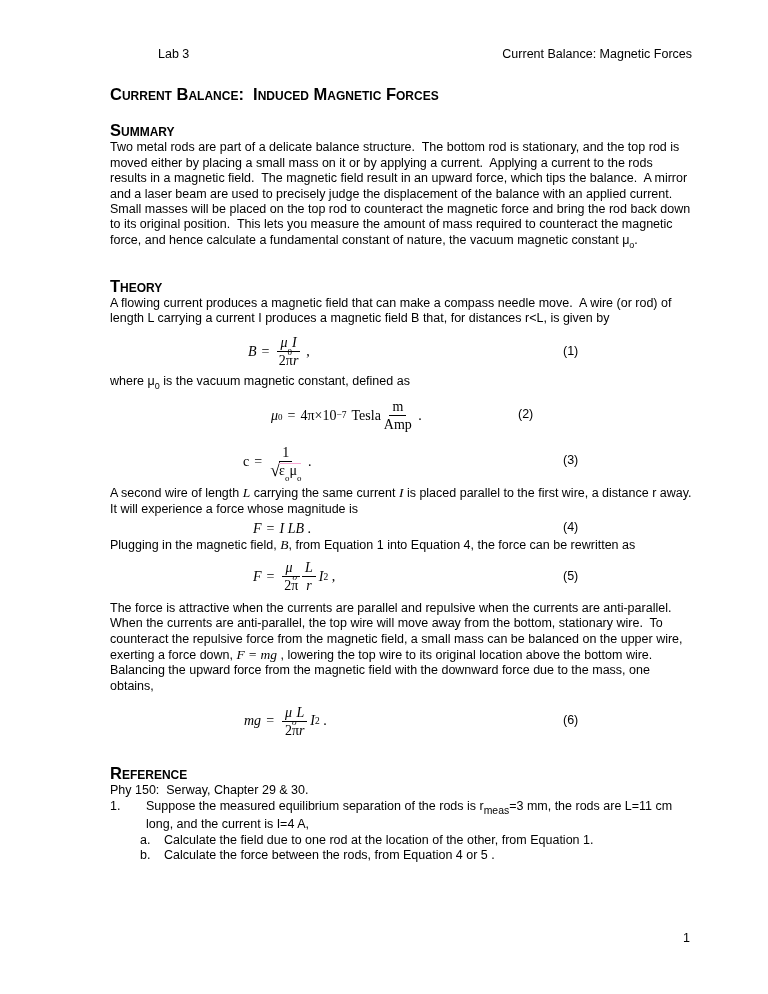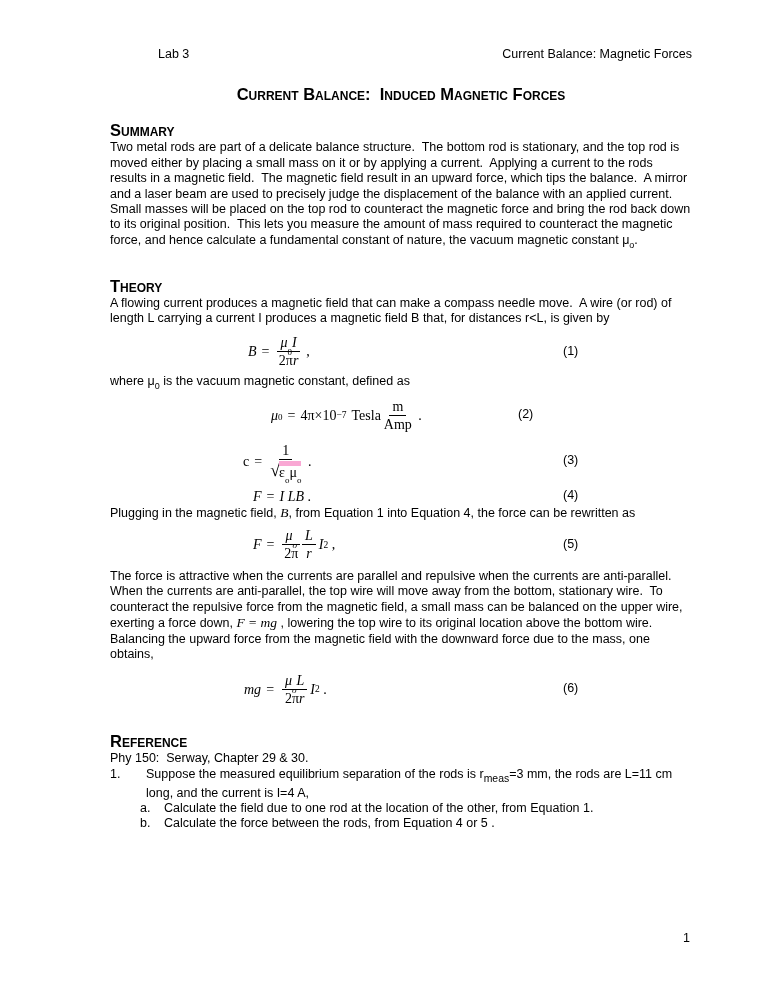--- a/index.html
+++ b/index.html
@@ -2,21 +2,21 @@
 <html><head>
 <meta charset="utf-8">
 <style>
   html,body{margin:0;padding:0;background:#fff;}
   body{width:768px;height:994px;overflow:hidden;color:#000;
        font-family:"Liberation Sans",sans-serif;}
   .page{position:relative;box-sizing:border-box;width:768px;height:994px;
         padding:47px 76px 0 110px;font-size:12.5px;line-height:15.4px;}
   .header{display:flex;justify-content:space-between;}
   .header-left{margin-left:48px;}
-  .title{text-align:center;font-weight:bold;font-variant:small-caps;
+  .title{text-align:left;font-weight:bold;font-variant:small-caps;
          font-size:16.5px;line-height:19px;margin-top:23px;white-space:pre-wrap;}
   .sec{font-weight:bold;font-variant:small-caps;font-size:16.5px;line-height:19px;}
   .m-summary{margin-top:17px;}
   .m-theory{margin-top:24px;}
   .m-reference{margin-top:20px;}
   .m-prelab{margin-top:16px;}
   .para{white-space:pre-wrap;}
   .para sub{font-size:9px;}
   .gk-sub{font-size:9px;}
   .imath{font-family:"Liberation Serif",serif;font-style:italic;font-size:13.5px;}
@@ -26,21 +26,21 @@
       align-items:center;white-space:pre;}
   .v{font-style:italic;}
   .rel{margin:0 5px;}
   .frac{display:inline-flex;flex-direction:column;align-items:center;margin:0 3px;}
   .frac .num{display:inline-flex;align-items:flex-end;border-bottom:1px solid #000;
              padding:0 3px 1px;line-height:15px;}
   .frac .den{display:inline-flex;align-items:center;padding-top:1px;line-height:15px;}
   .eq sub{font-size:9px;line-height:0;position:relative;bottom:-2px;}
   .eq sup{font-size:9.5px;line-height:0;}
   .sqrt{font-size:18px;line-height:13px;margin-right:-1px;}
-  .rad{border-top:5px solid #f9a8d4;display:inline-block;line-height:14px;}
+  .rad{border-top:1px solid #f9a8d4;display:inline-block;line-height:14px;}
   .eq-no{position:absolute;top:50%;transform:translateY(-50%);
          font-family:"Liberation Sans",sans-serif;font-size:12.5px;}
   .no-std{left:453px;}
   .no-eq2{left:408px;}
   .unit{margin-left:5px;}
   
   .q1row{display:flex;}
   .q-no{width:36px;flex:0 0 36px;}
   .q-text{flex:1;white-space:pre-wrap;}
   .subrow{display:flex;margin-left:30px;}
@@ -102,20 +102,21 @@
       <span class="rel">=</span>
       <span class="frac">
         <span class="num">1</span>
         <span class="den"><span class="sqrt">√</span><span class="rad"><span>ε</span><sub>o</sub><span>μ</span><sub>o</sub></span></span>
       </span>
       <span> .</span>
     </span>
     <span class="eq-no no-std">(3)</span>
   </div>
 
+  <div class="para"><span>A second wire of length </span><span class="imath">L</span><span> carrying the same current </span><span class="imath">I</span><span> is placed parallel to the first wire, a distance r away.  It will experience a force whose magnitude is</span></div>
 
   <div class="eqrow" style="margin-top:2px;height:18px;">
     <span class="eq" style="margin-left:143px;">
       <span class="v">F</span>
       <span class="rel">=</span>
       <span class="v">I LB</span>
       <span> .</span>
     </span>
     <span class="eq-no no-std">(4)</span>
   </div>

